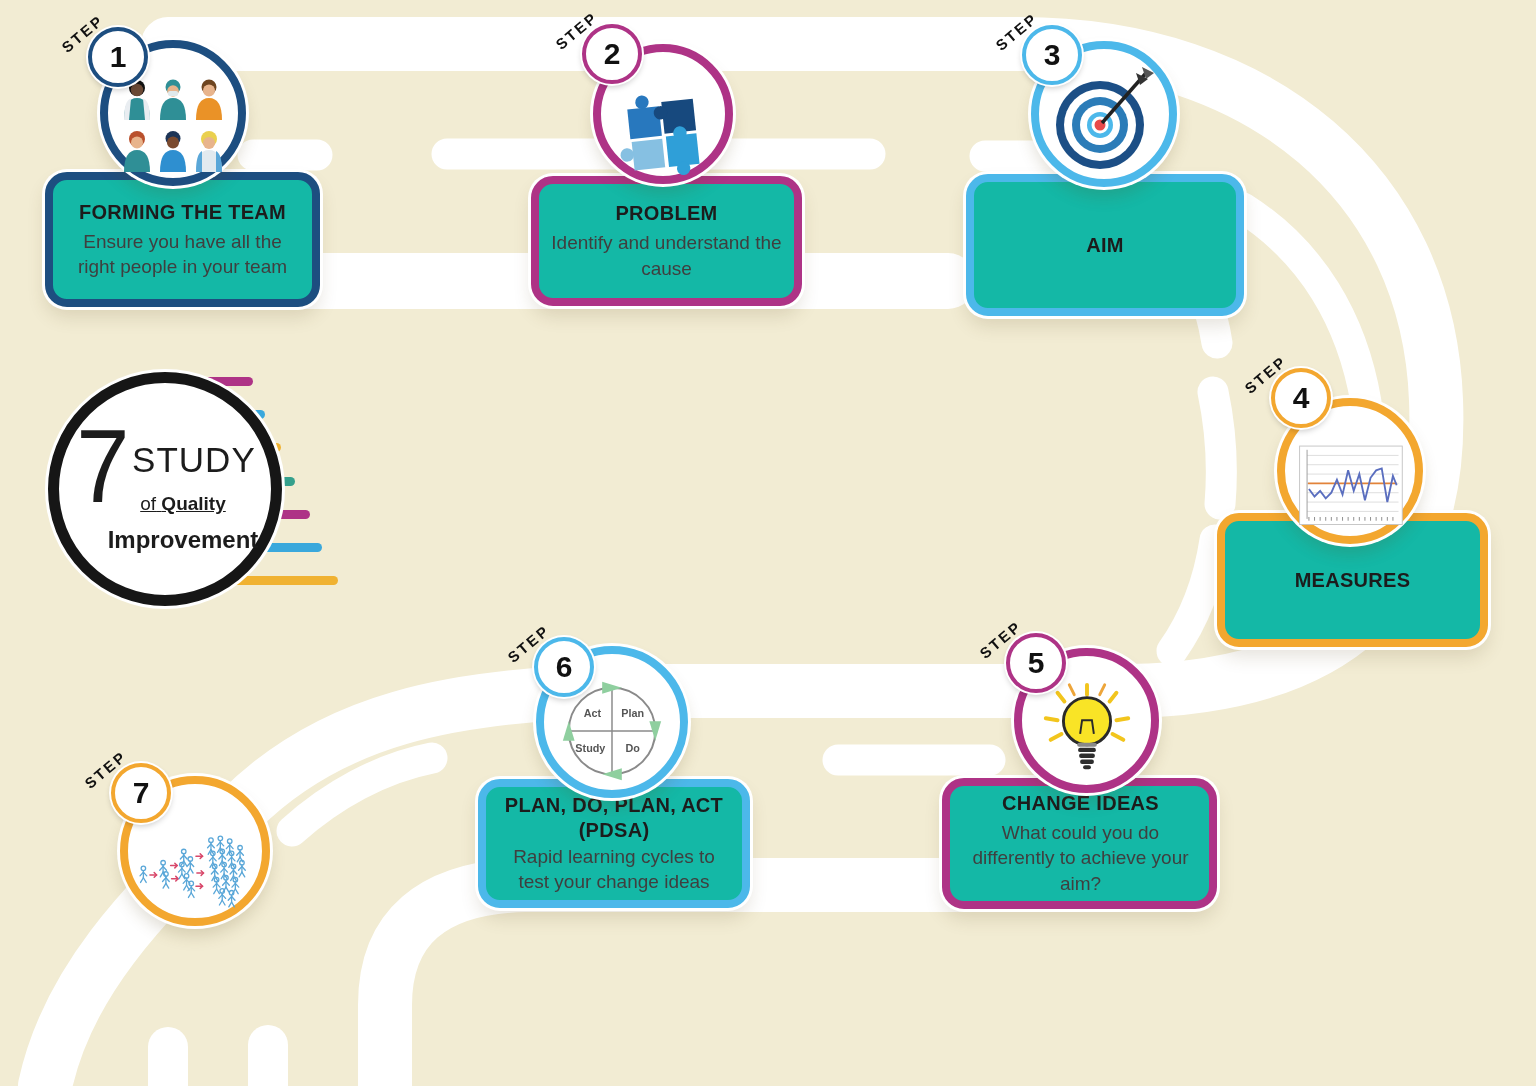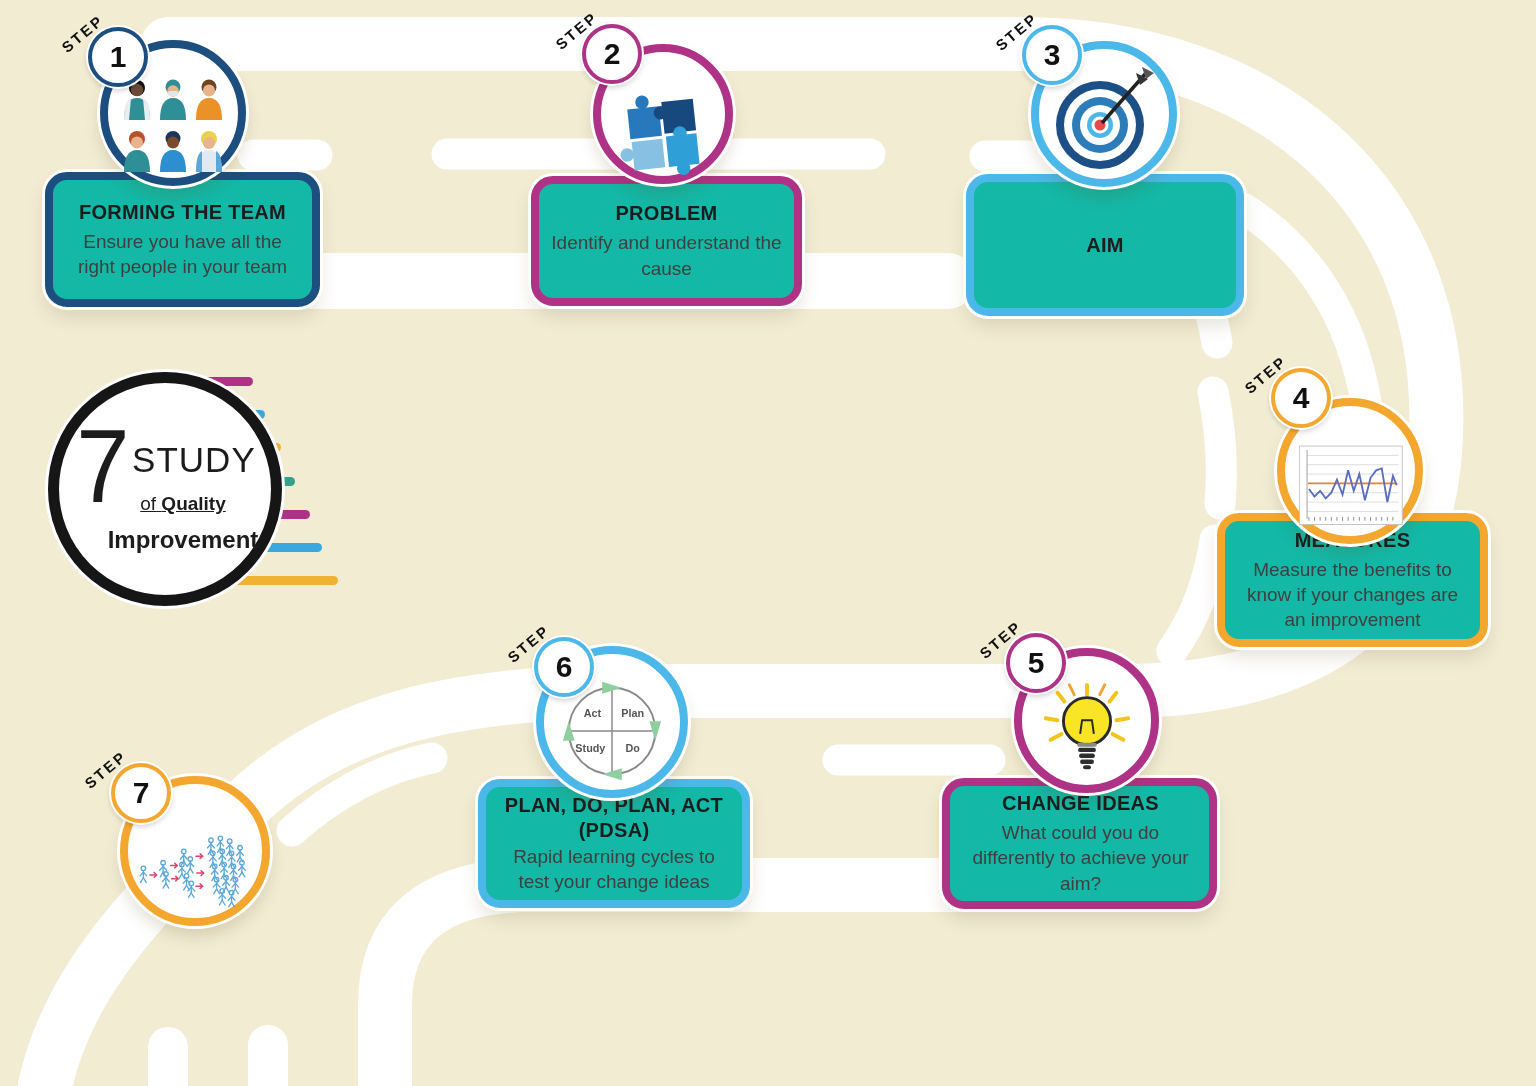--- a/index.html
+++ b/index.html
@@ -244,21 +244,20 @@
             <line x1="94" y1="80" x2="94" y2="84"></line>
             <line x1="100" y1="80" x2="100" y2="84"></line>
           <line x1="106" y1="80" x2="106" y2="84"></line>
         </g>
         <line x1="15" y1="44" x2="110" y2="44" stroke="#e2833a" stroke-width="2"></line>
         <polyline points="16,50 22,58 28,52 34,60 40,54 46,40 52,56 58,30 64,52 70,34 76,62 82,38 88,30 94,28 100,64 106,36 110,46" fill="none" stroke="#5a6ebf" stroke-width="2"></polyline>
       </svg>
     </div>
     <div class="card">
       <div class="card-title">MEASURES</div>
-      <div class="card-body">Measure the benefits to know if your changes are an improvement</div>
     </div>
   </div>
 
   <div class="step s5 magenta">
     <div class="badge">
       <span class="step-word">STEP</span>
       <span class="badge-num">5</span>
     </div>
     <div class="bubble">
       <svg width="108" height="108" viewBox="0 0 110 110">

